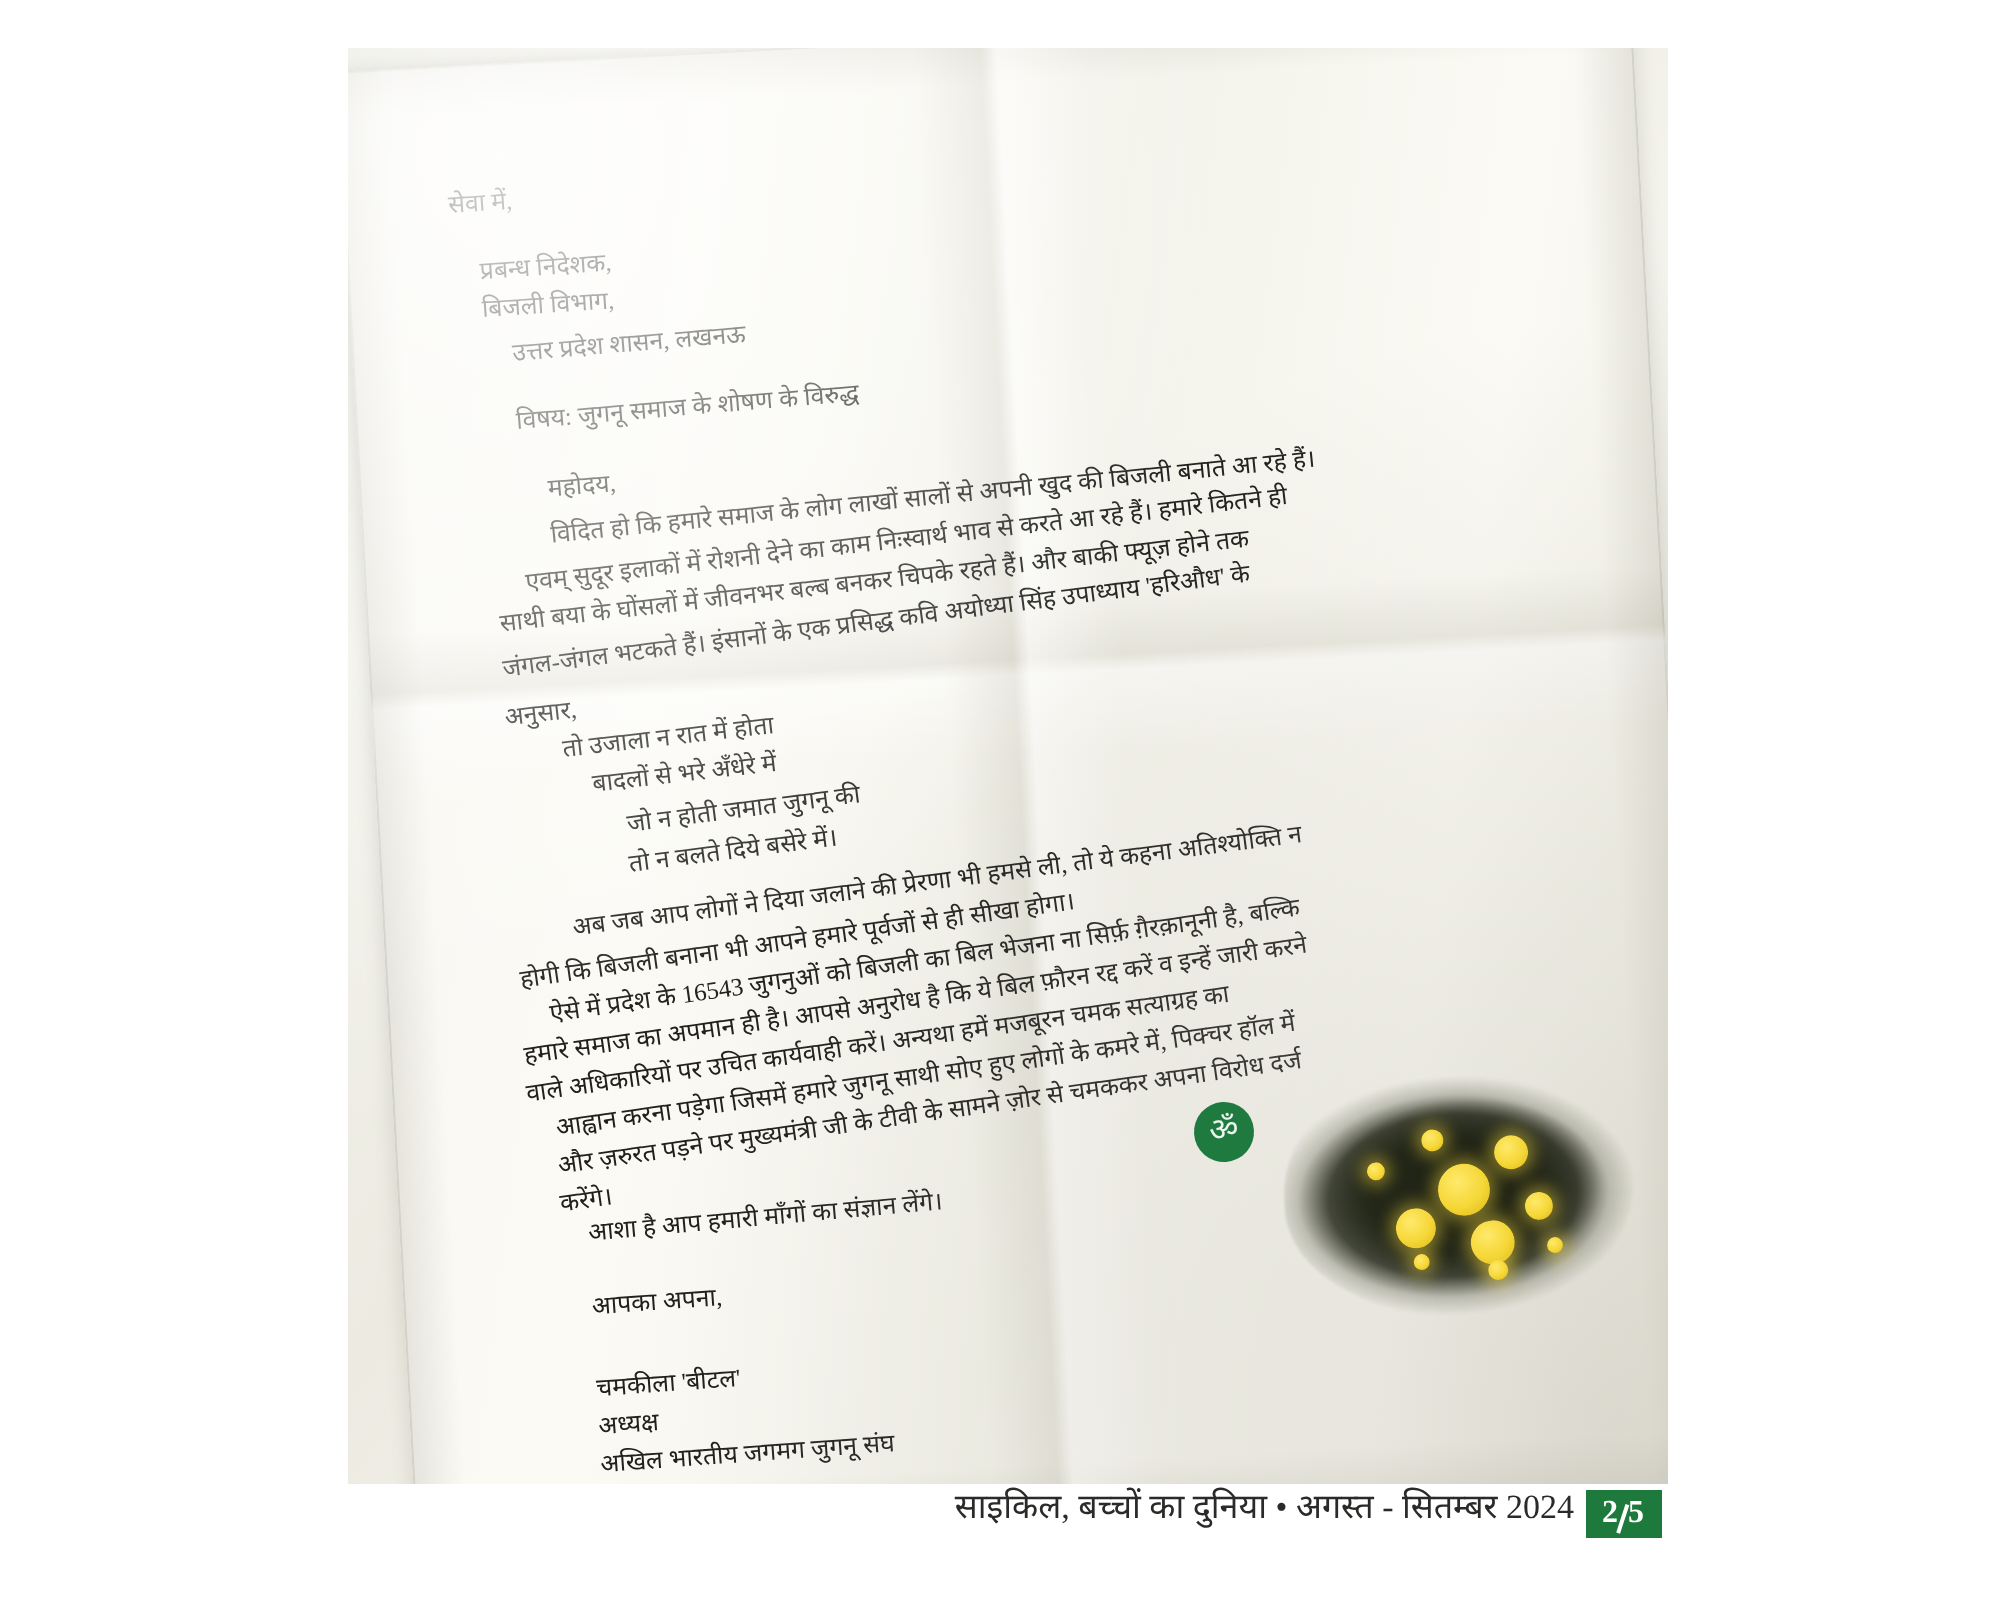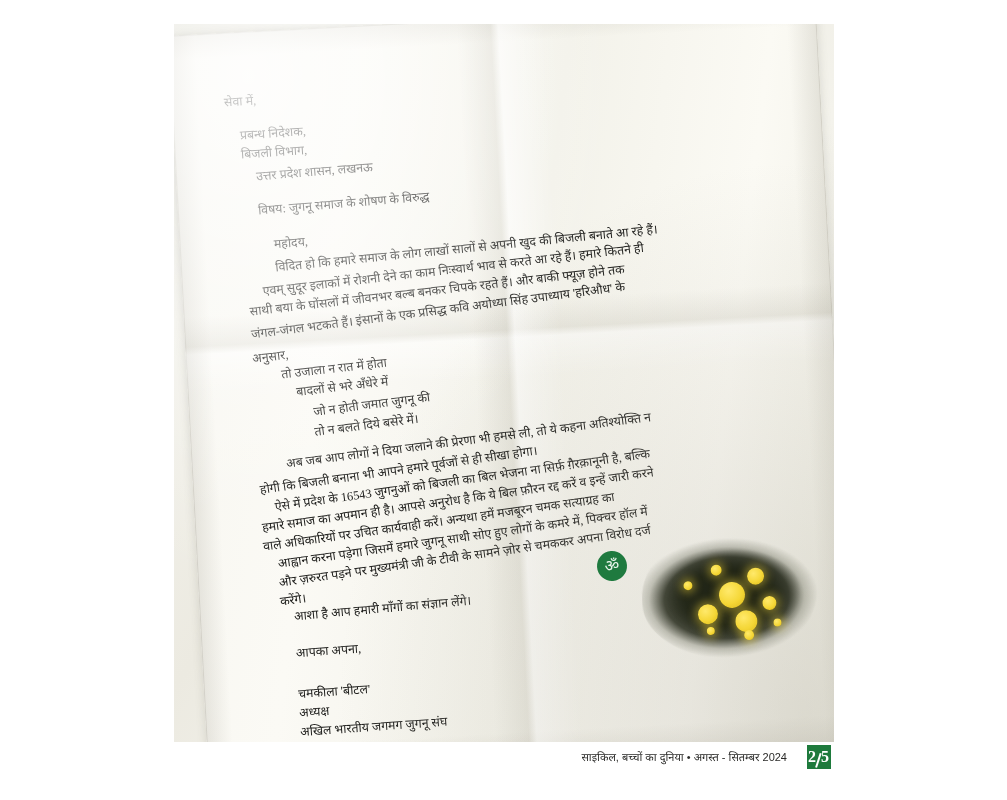--- a/index.html
+++ b/index.html
@@ -201,31 +201,31 @@
     position: absolute;
     left: 0;
     right: 0;
     bottom: 28px;
     height: 26px;
   }
   .footer-text {
     position: absolute;
     right: 66px;
     bottom: 2px;
-    font-family: Liberation Sans, sans-serif;
-    font-size: 11px;
+    font-family: Liberation Serif, serif;
+    font-size: 17px;
     color: #2a2a28;
     white-space: nowrap;
     margin-top: 44px;
   }
   .page-number {
     position: absolute;
     right: 22px;
     bottom: -3px;
-    width: 24px;
+    width: 38px;
     height: 24px;
     background: #1e7a3c;
     color: #ffffff;
     font-family: "Liberation Serif", serif;
     font-weight: bold;
     font-size: 16px;
     line-height: 24px;
     text-align: center;
     letter-spacing: 1px;
   }

